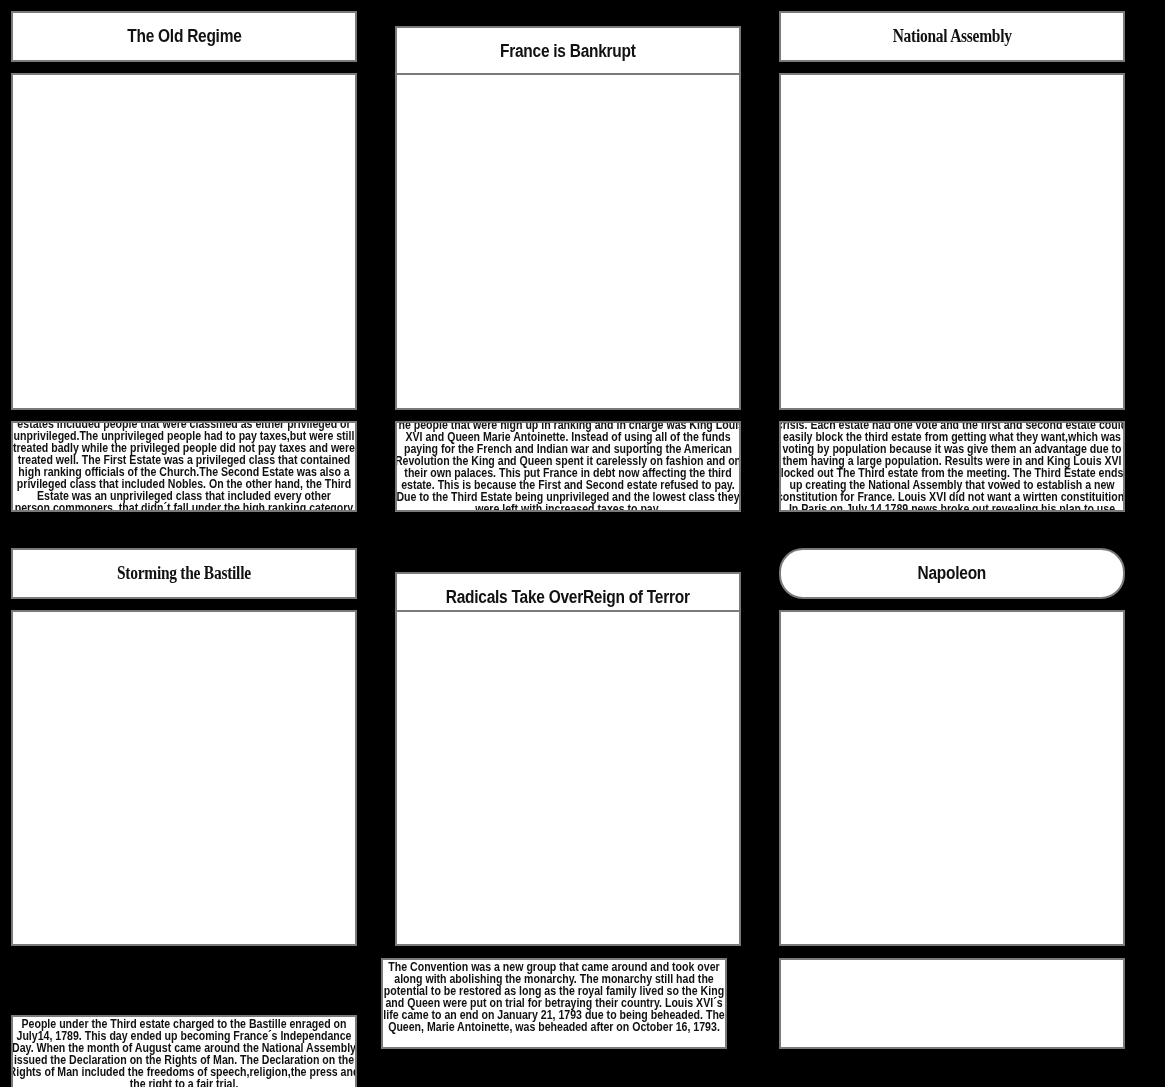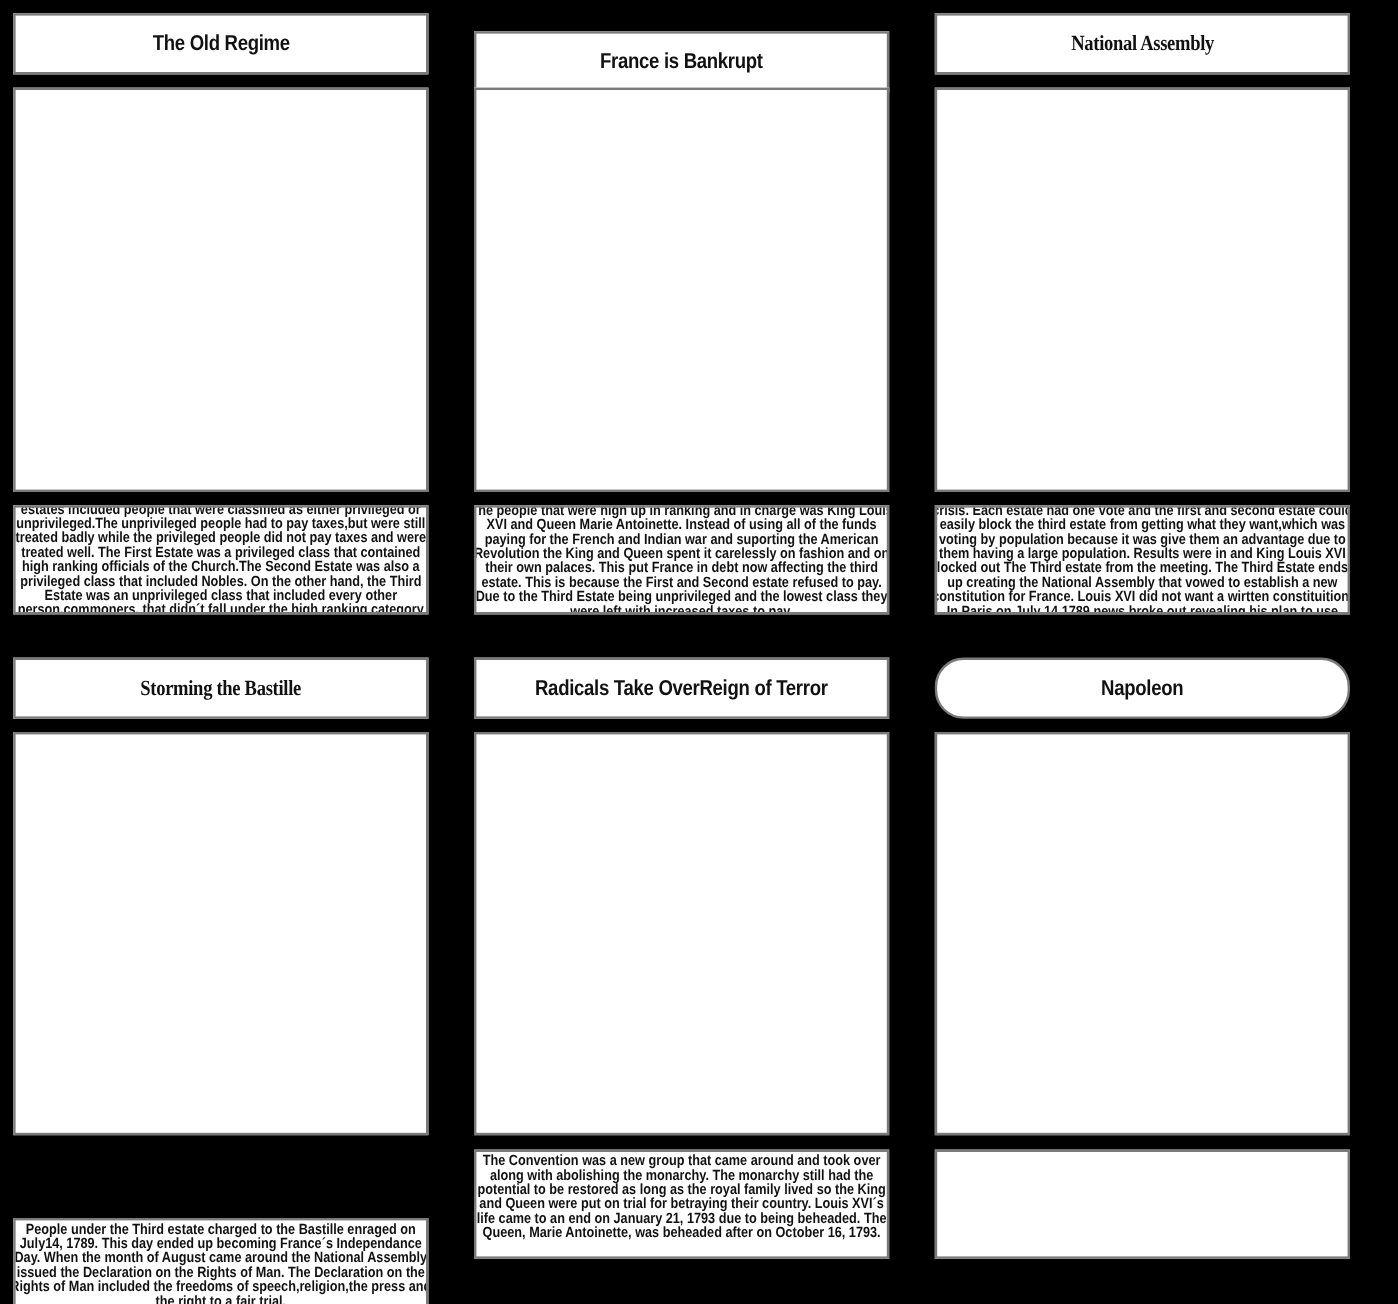--- a/index.html
+++ b/index.html
@@ -75,25 +75,25 @@
 </div>
 
 <div class="cell title" style="left:11px; top:548px;font-family:Liberation Serif, serif;">
   <span>Storming the Bastille</span>
 </div>
 <div class="cell image r2" style="left:11px; top:610px;"></div>
 <div class="cell text" style="left:11px; top:1015px;">
   <p class="body" style="margin-top:-14px;">People under the Third estate charged to the Bastille enraged on July14, 1789.  This day ended up becoming France´s Independance Day. When the month of August came around the National Assembly issued the Declaration on the Rights of Man. The Declaration on the Rights of Man included the freedoms of speech,religion,the press and the right to a fair trial.</p>
 </div>
 
-<div class="cell title" style="left:395px; top:548px;">
+<div class="cell title" style="left:395px; top:572px;">
   <span>Radicals Take OverReign of Terror</span>
 </div>
 <div class="cell image r2" style="left:395px; top:610px;"></div>
-<div class="cell text" style="left:395px; top:958px;">
+<div class="cell text" style="left:381px; top:958px;">
   <p class="body" style="margin-top:-14px;">The Convention was a new group that came around and took over along with abolishing the monarchy. The monarchy still had the potential to be restored as long as the royal family lived so the King and Queen were put on trial for betraying their country. Louis XVI´s life came to an end on January 21, 1793 due to being beheaded. The Queen, Marie Antoinette,  was beheaded after on October 16, 1793.</p>
 </div>
 
 <div class="cell title" style="left:779px; top:548px;border-radius:24px;">
   <span>Napoleon</span>
 </div>
 <div class="cell image r2" style="left:779px; top:610px;"></div>
 <div class="cell text" style="left:779px; top:958px;">
   <p class="body"></p>
 </div>

